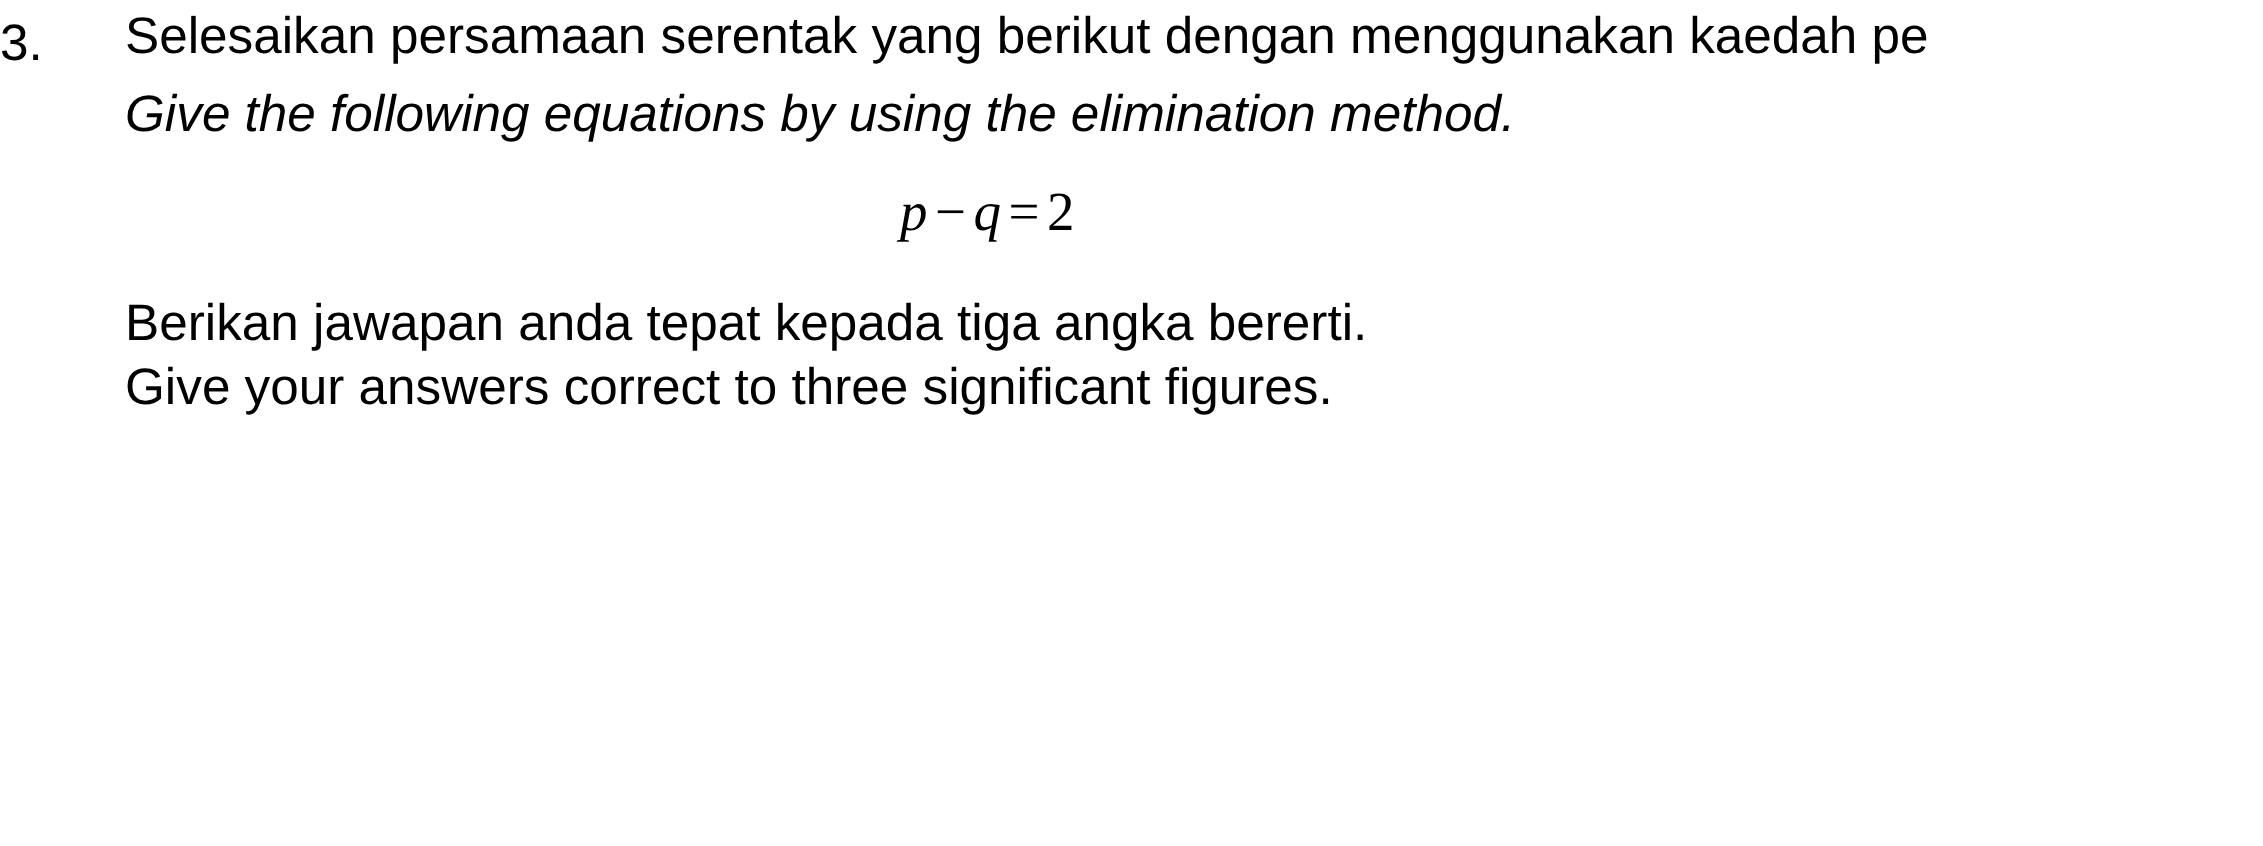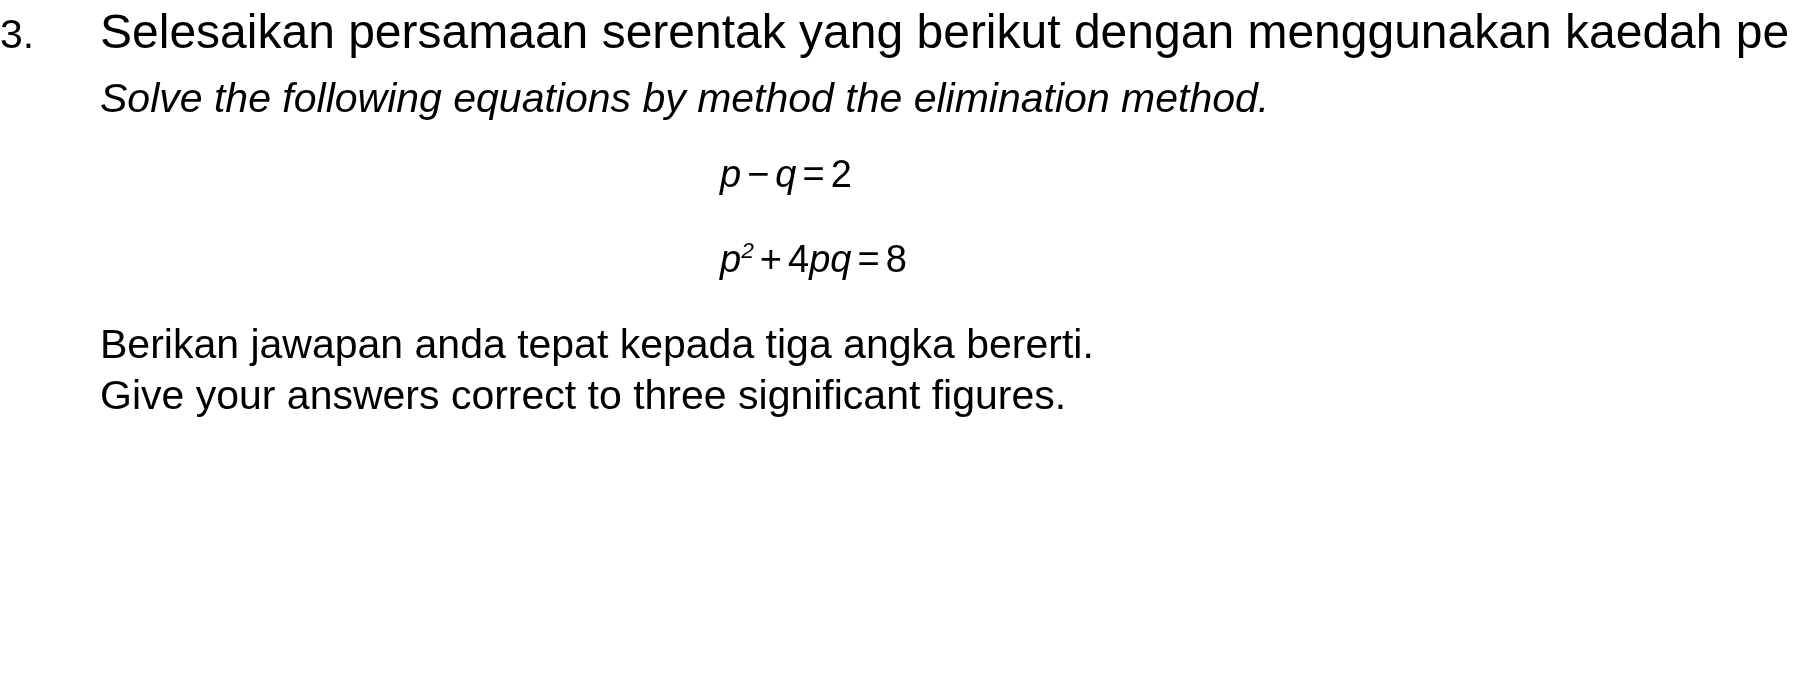--- a/index.html
+++ b/index.html
@@ -29,43 +29,43 @@
     left: 0px;
     top: 14px;
     font-size: 41px;
     line-height: 1;
     font-family: "Liberation Sans", sans-serif;
   }
   .q-body {
     margin-left: 100px;
   }
   .line-my {
-    font-size: 48px;
+    font-size: 41px;
     line-height: 1.0;
     white-space: nowrap;
     margin-bottom: 22px;
   }
   .line-en {
     font-size: 41px;
     line-height: 1.0;
     font-style: italic;
     white-space: nowrap;
     margin-bottom: 22px;
   }
   .equations {
     margin-top: 36px;
     margin-bottom: 40px;
     margin-left: 0;
     text-align: left;
     padding-left: 620px;
   }
   .eq {
-    font-family: Liberation Sans, sans-serif;
+    font-family: Liberation Serif, serif;
     font-style: italic;
-    font-size: 38px;
+    font-size: 44px;
     line-height: 1;
     white-space: nowrap;
     margin-bottom: 46px;
   }
   .eq .op,
   .eq .num {
     font-style: normal;
   }
   .eq .op {
     padding: 0 6px;
@@ -92,31 +92,28 @@
 
 <div class="page">
   <div class="question">
 
     <div class="q-number">3.</div>
 
     <div class="q-body">
 
       <div class="line-my">Selesaikan persamaan serentak yang berikut dengan menggunakan kaedah pe</div>
 
-      <div class="line-en">Solve the following equations by method the elimination method.</div>
+      <div class="line-en">Give the following equations by using the elimination method.</div>
 
       <div class="equations">
 
         <div class="eq">
           <span>p</span><span class="op">−</span><span>q</span><span class="op">=</span><span class="num">2</span>
         </div>
 
-        <div class="eq">
-          <span>p</span><sup>2</sup><span class="op">+</span><span class="num">4</span><span>pq</span><span class="op">=</span><span class="num">8</span>
-        </div>
 
       </div>
 
       <div class="tail-my">Berikan jawapan anda tepat kepada tiga angka bererti.</div>
 
       <div class="tail-en">Give your answers correct to three significant figures.</div>
 
     </div>
   </div>
 </div>

